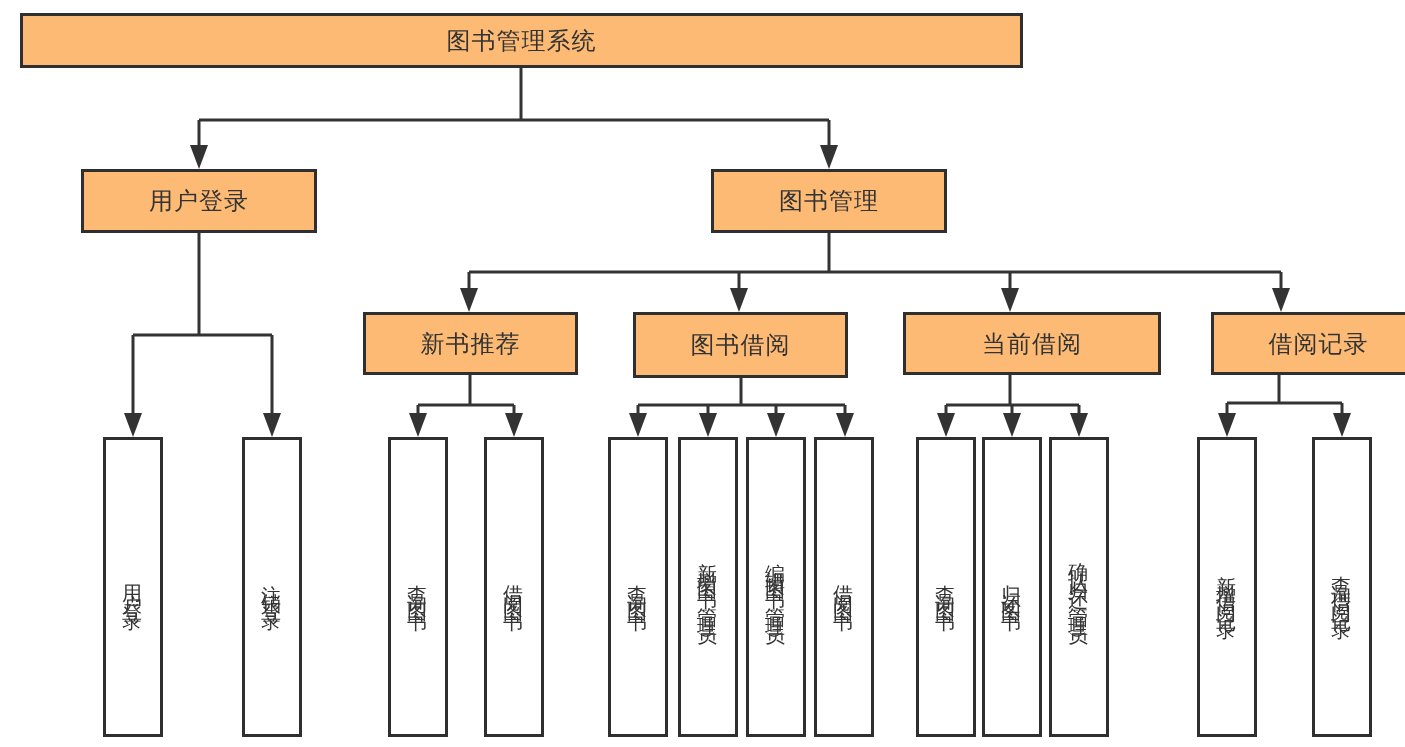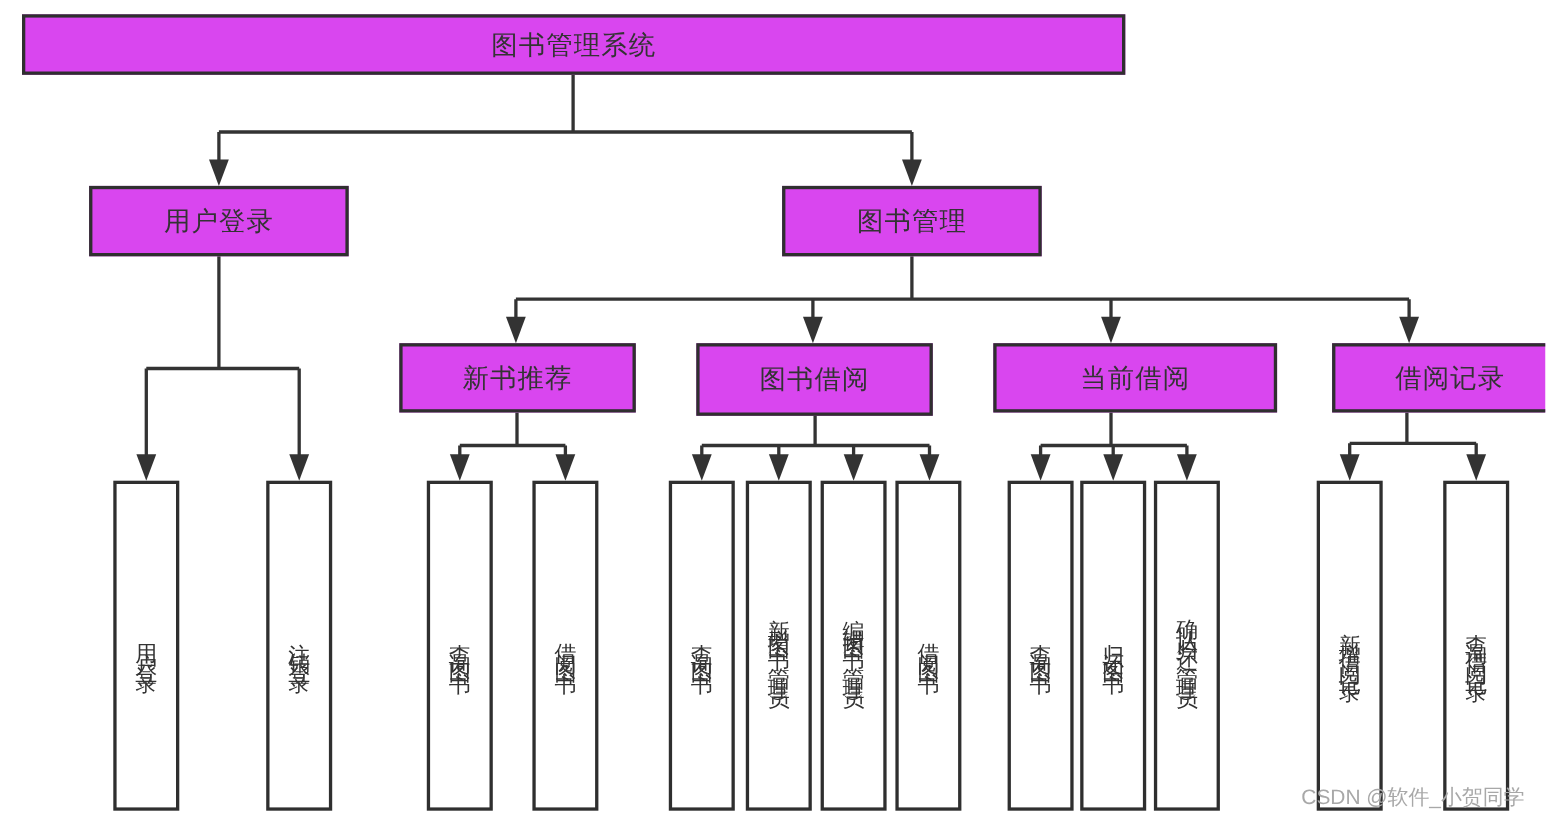--- a/index.html
+++ b/index.html
@@ -18,21 +18,21 @@
   #connectors {
     position: absolute;
     left: 0;
     top: 0;
     z-index: 0;
   }
   .hnode {
     position: absolute;
     box-sizing: border-box;
     border: 3px solid #2f2f2f;
-    background: #d946ef;
+    background: #fdba74;
     display: flex;
     align-items: center;
     justify-content: center;
     font-size: 24px;
     color: #333333;
     letter-spacing: 1px;
     z-index: 2;
   }
   .vnode {
     position: absolute;
@@ -171,15 +171,14 @@
     <span>确认归还（管理员）</span>
   </div>
 
   <div class="vnode" style="left:1197px;">
     <span>新增借阅记录</span>
   </div>
   <div class="vnode" style="left:1312px;">
     <span>查询借阅记录</span>
   </div>
 
-  <div id="watermark">CSDN @软件_小贺同学</div>
 
 </div>
 
 </body></html>

